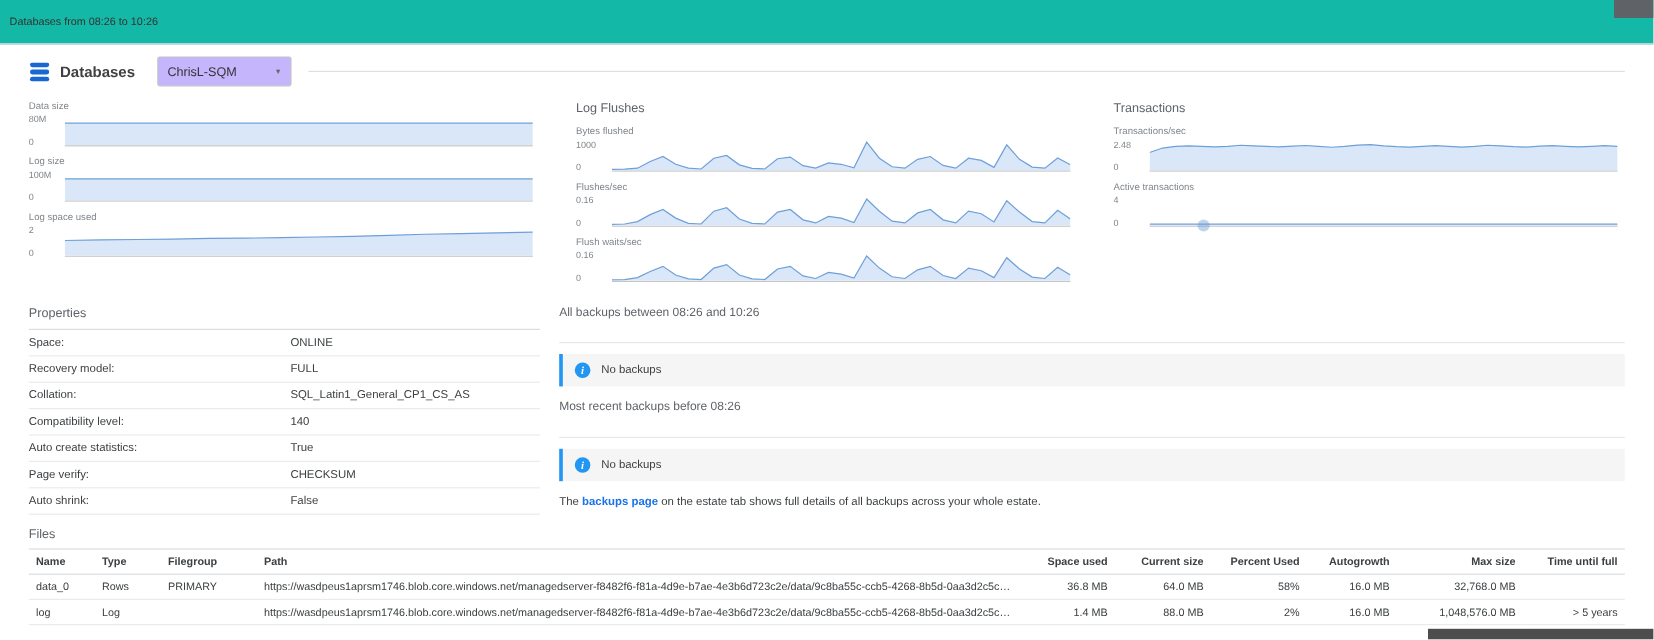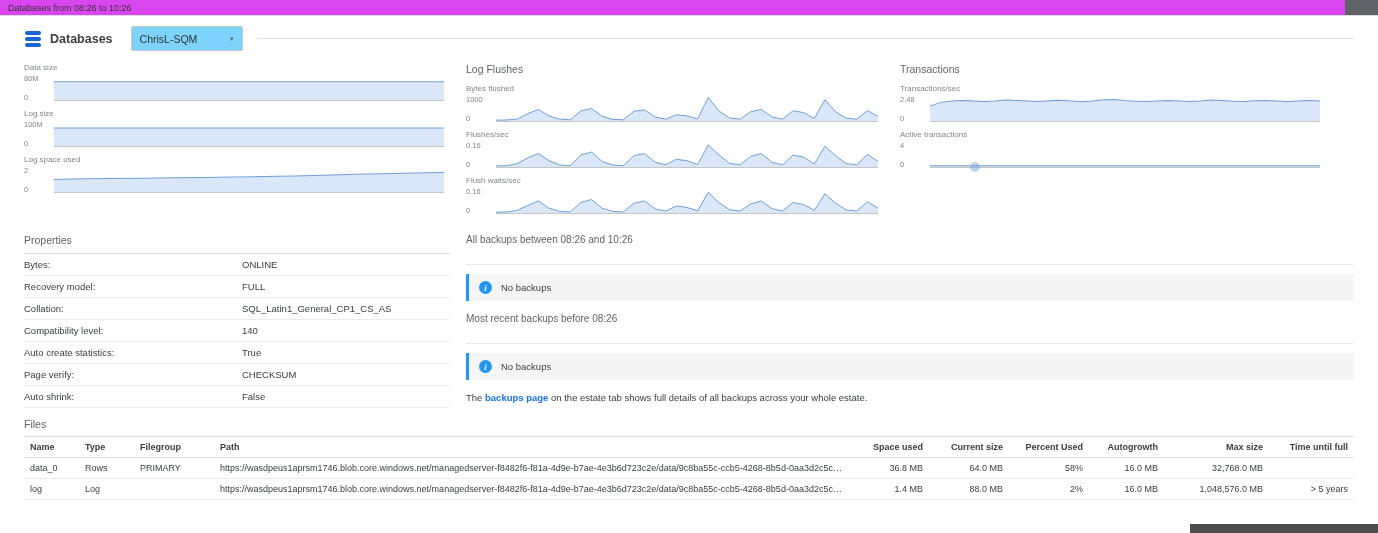--- a/index.html
+++ b/index.html
@@ -1,31 +1,31 @@
 <!DOCTYPE html>
 <html><head>
 <meta charset="utf-8">
 <style>
   *{box-sizing:border-box;}
   html,body{margin:0;padding:0;}
   body{width:1378px;height:533px;font-family:"Liberation Sans",sans-serif;background:#fff;color:#3c4043;overflow:hidden;position:relative;font-size:10px;}
 
-  .topbar{height:16px;background:#d946ef;border-bottom:1px solid #dadce0;display:flex;align-items:center;padding:0 8px;font-size:9px;color:#333;position:relative;}
+  .topbar{height:37px;background:#14b8a6;border-bottom:1px solid #dadce0;display:flex;align-items:center;padding:0 8px;font-size:9px;color:#333;position:relative;}
   .vthumb{position:absolute;top:0;right:0;width:33px;height:15px;background:#5f6368;}
 
   .header{display:flex;align-items:center;padding:10px 24px 4px 24px;}
   .db-icon{display:flex;align-items:center;}
   .header-title{color:#404040;font-weight:bold;font-size:12.5px;margin-left:8px;}
-  .select{margin-left:18px;width:112px;height:25px;border:1px solid #c6c6c6;border-radius:2px;display:flex;align-items:center;justify-content:space-between;padding:0 8px;font-size:10.5px;color:#333;cursor:pointer;background:#7dd3fc;}
+  .select{margin-left:18px;width:112px;height:25px;border:1px solid #c6c6c6;border-radius:2px;display:flex;align-items:center;justify-content:space-between;padding:0 8px;font-size:10.5px;color:#333;cursor:pointer;background:#c4b5fd;}
   .caret{font-size:7px;color:#666;}
   .header-rule{flex:1;height:1px;background:#e0e0e0;margin-left:14px;}
 
   .charts{display:flex;padding:8px 24px 0 24px;}
   .chart-col{width:420px;}
-  .chart-col + .chart-col{margin-left:22px;}
+  .chart-col + .chart-col{margin-left:36px;}
   .chart-col:nth-child(2){width:412px;}
   .chart-group-title{font-size:10.5px;color:#5f6368;margin-bottom:8px;line-height:13px;}
   .panel{margin-bottom:8px;}
   .panel-label{font-size:8px;color:#80868b;margin-bottom:2px;line-height:10px;}
   .chart-row{display:flex;align-items:stretch;}
   .axis{width:30px;display:flex;flex-direction:column;justify-content:space-between;font-size:7.5px;color:#80868b;line-height:1;padding-right:4px;}
   .plot{flex:1;height:26px;border-bottom:1px solid #c6c6c6;position:relative;}
   .csvg{position:absolute;left:0;top:0;width:100%;height:100%;}
   .dot{position:absolute;width:10px;height:10px;border-radius:50%;background:rgba(111,159,216,.45);}
 
@@ -207,21 +207,21 @@
         </div>
       </div>
     </div>
   </div>
 
 <div class="lower">
   <div class="properties">
     <div class="section-title">Properties</div>
     <div id="props-rows">
         <div class="prop-row">
-          <span class="prop-label">Bytes:</span>
+          <span class="prop-label">Space:</span>
           <span class="prop-value">ONLINE</span>
         </div>
         <div class="prop-row">
           <span class="prop-label">Recovery model:</span>
           <span class="prop-value">FULL</span>
         </div>
         <div class="prop-row">
           <span class="prop-label">Collation:</span>
           <span class="prop-value">SQL_Latin1_General_CP1_CS_AS</span>
         </div>

